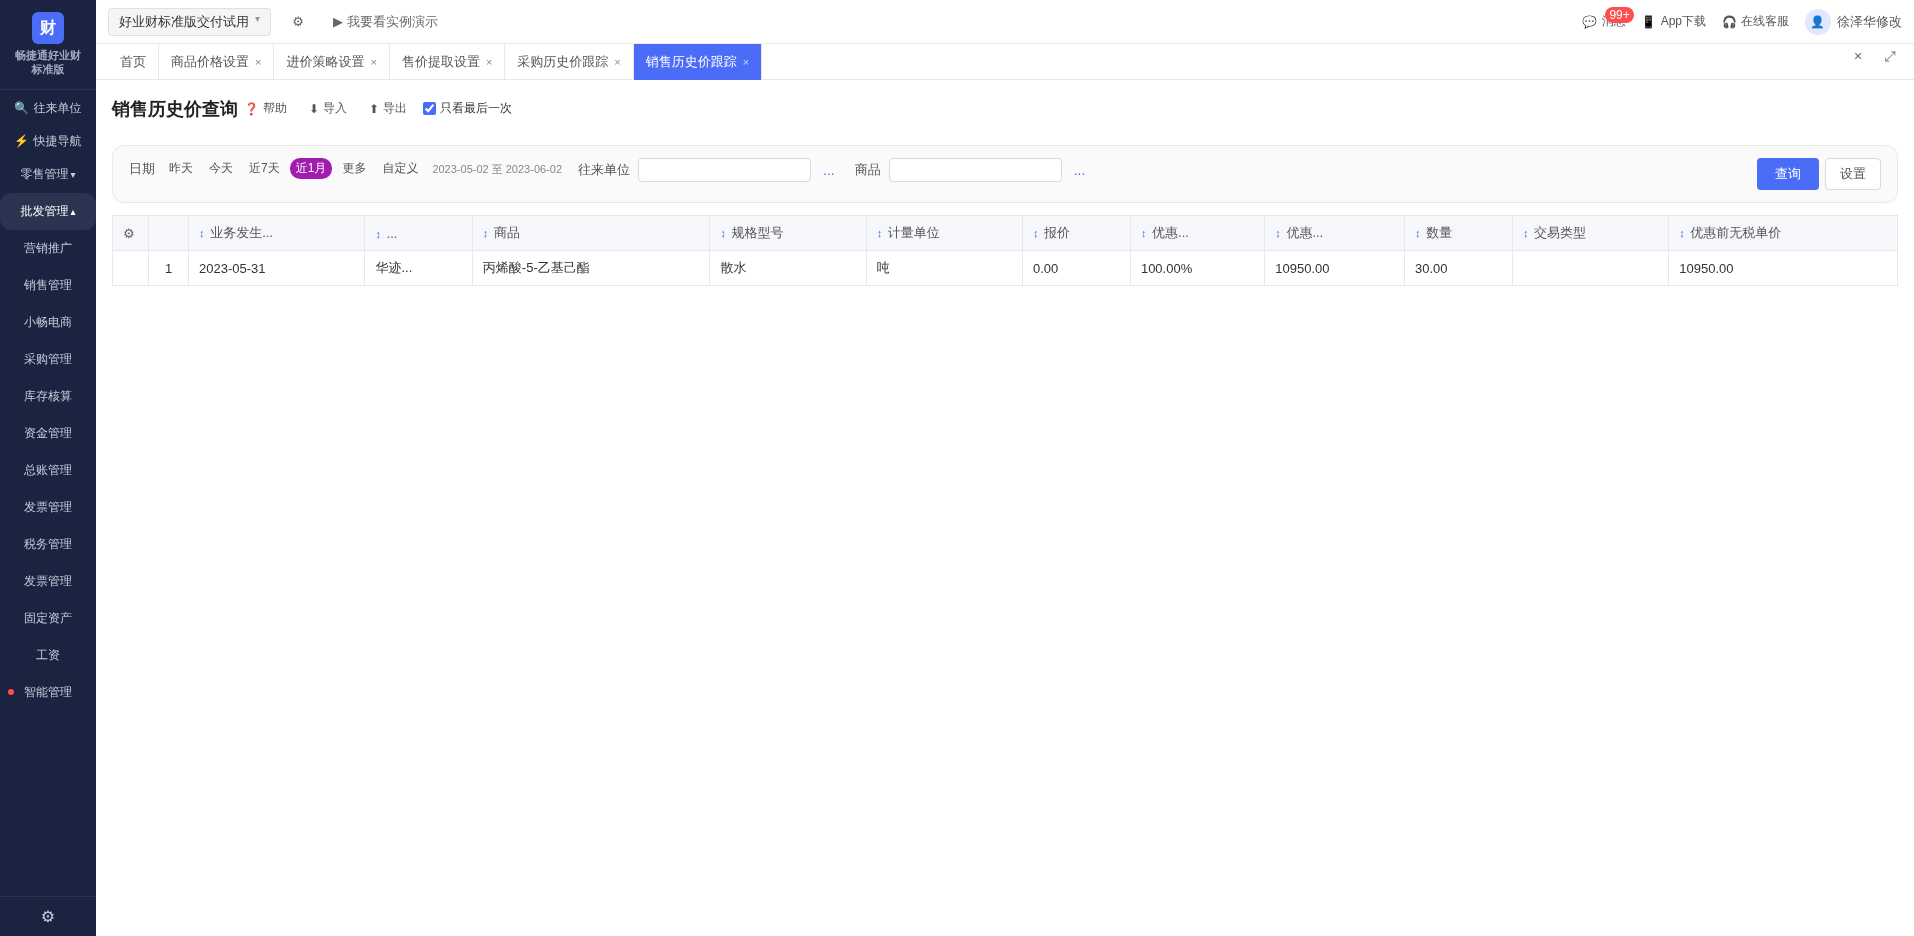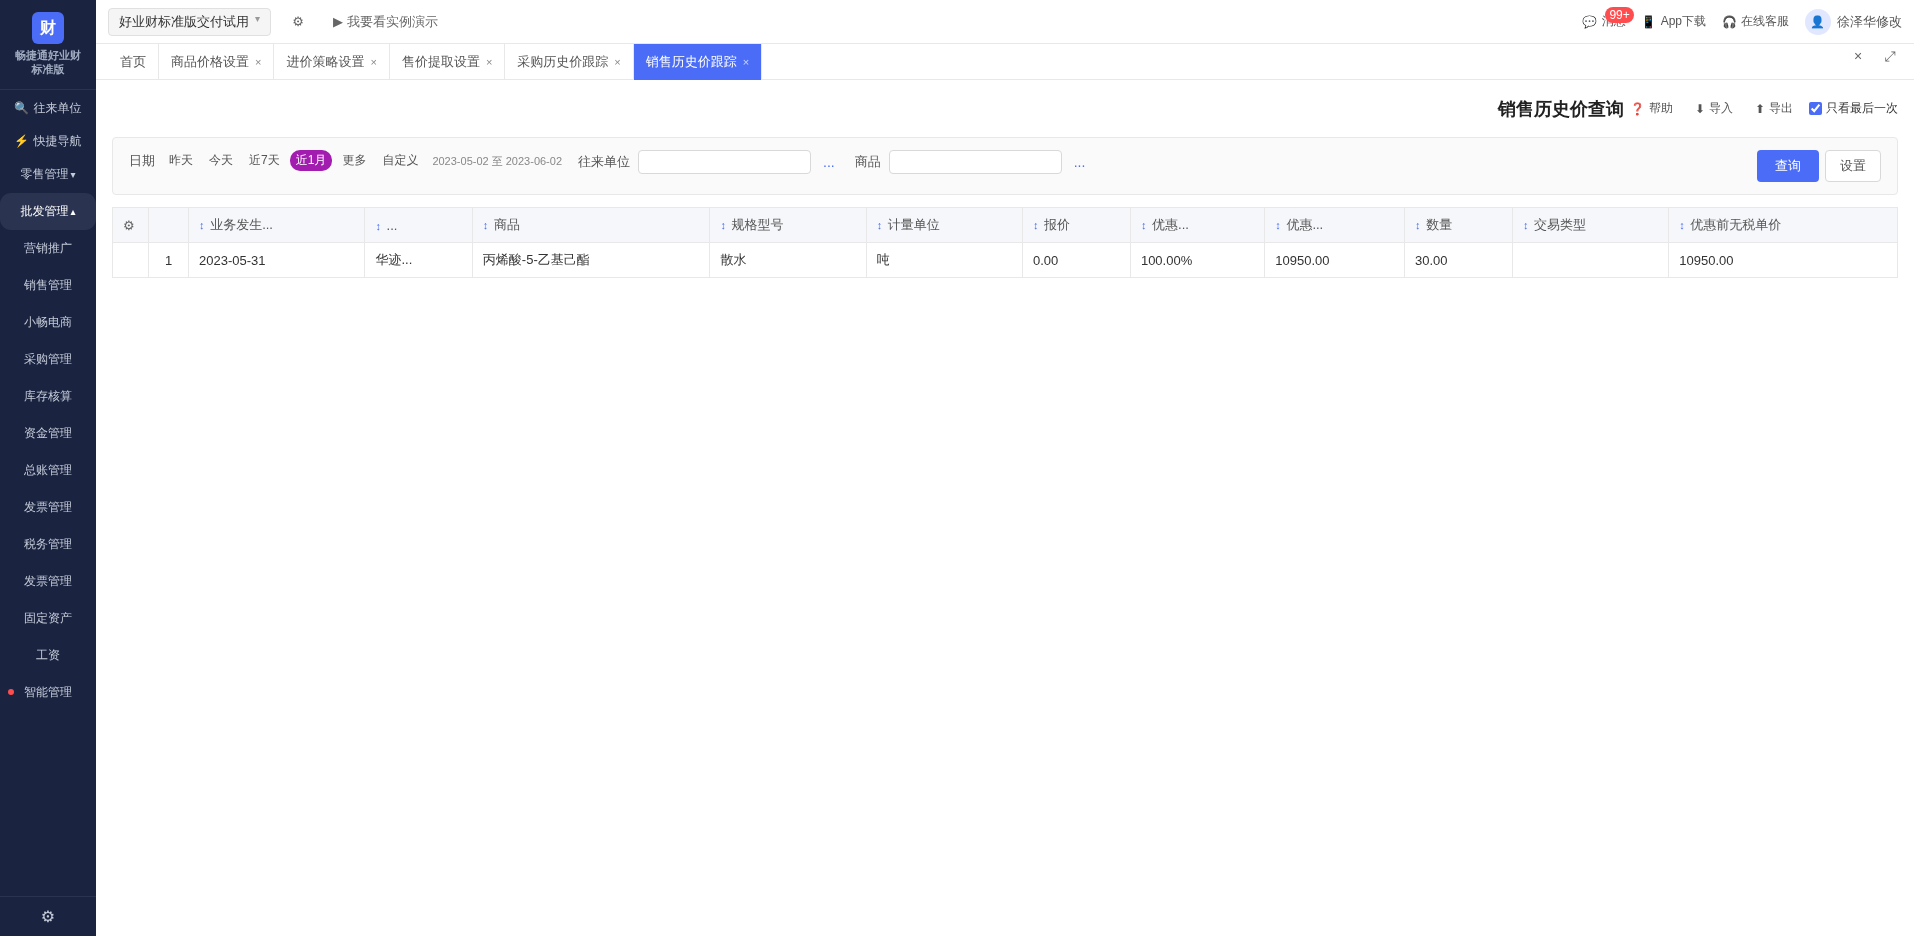--- a/index.html
+++ b/index.html
@@ -182,22 +182,22 @@
     
     .page-content {
       flex: 1;
       background: white;
       overflow: auto;
       padding: 16px;
     }
 
     
     .page-header {
-      display: flex; align-items: center; justify-content: flex-end;
-      margin-bottom: 16px;
+      display: flex; align-items: center; justify-content: flex-start;
+      margin-bottom: 24px;
     }
     .page-title {
       font-size: 18px; font-weight: bold; color: #222;
     }
     .page-actions {
       display: flex; align-items: center; gap: 10px;
     }
     .page-action-btn {
       display: flex; align-items: center; gap: 4px;
       color: #555; font-size: 12px; cursor: pointer;
@@ -207,21 +207,21 @@
       display: flex; align-items: center; gap: 4px;
       font-size: 12px; color: #333; cursor: pointer;
     }
     .checkbox-label input { accent-color: #4a6cf7; }
 
     
     .filter-row {
       display: flex; align-items: flex-start; gap: 16px;
       padding: 10px 0;
       border: 1px solid #e8e8e8;
-      border-radius: 4px;
+      border-radius: 12px;
       margin-bottom: 12px;
       padding: 12px 16px;
       background: #fafafa;
     }
     .filter-group {
       display: flex; align-items: center; gap: 8px;
       flex-wrap: wrap;
     }
     .filter-label {
       color: #555; font-size: 13px; white-space: nowrap;

